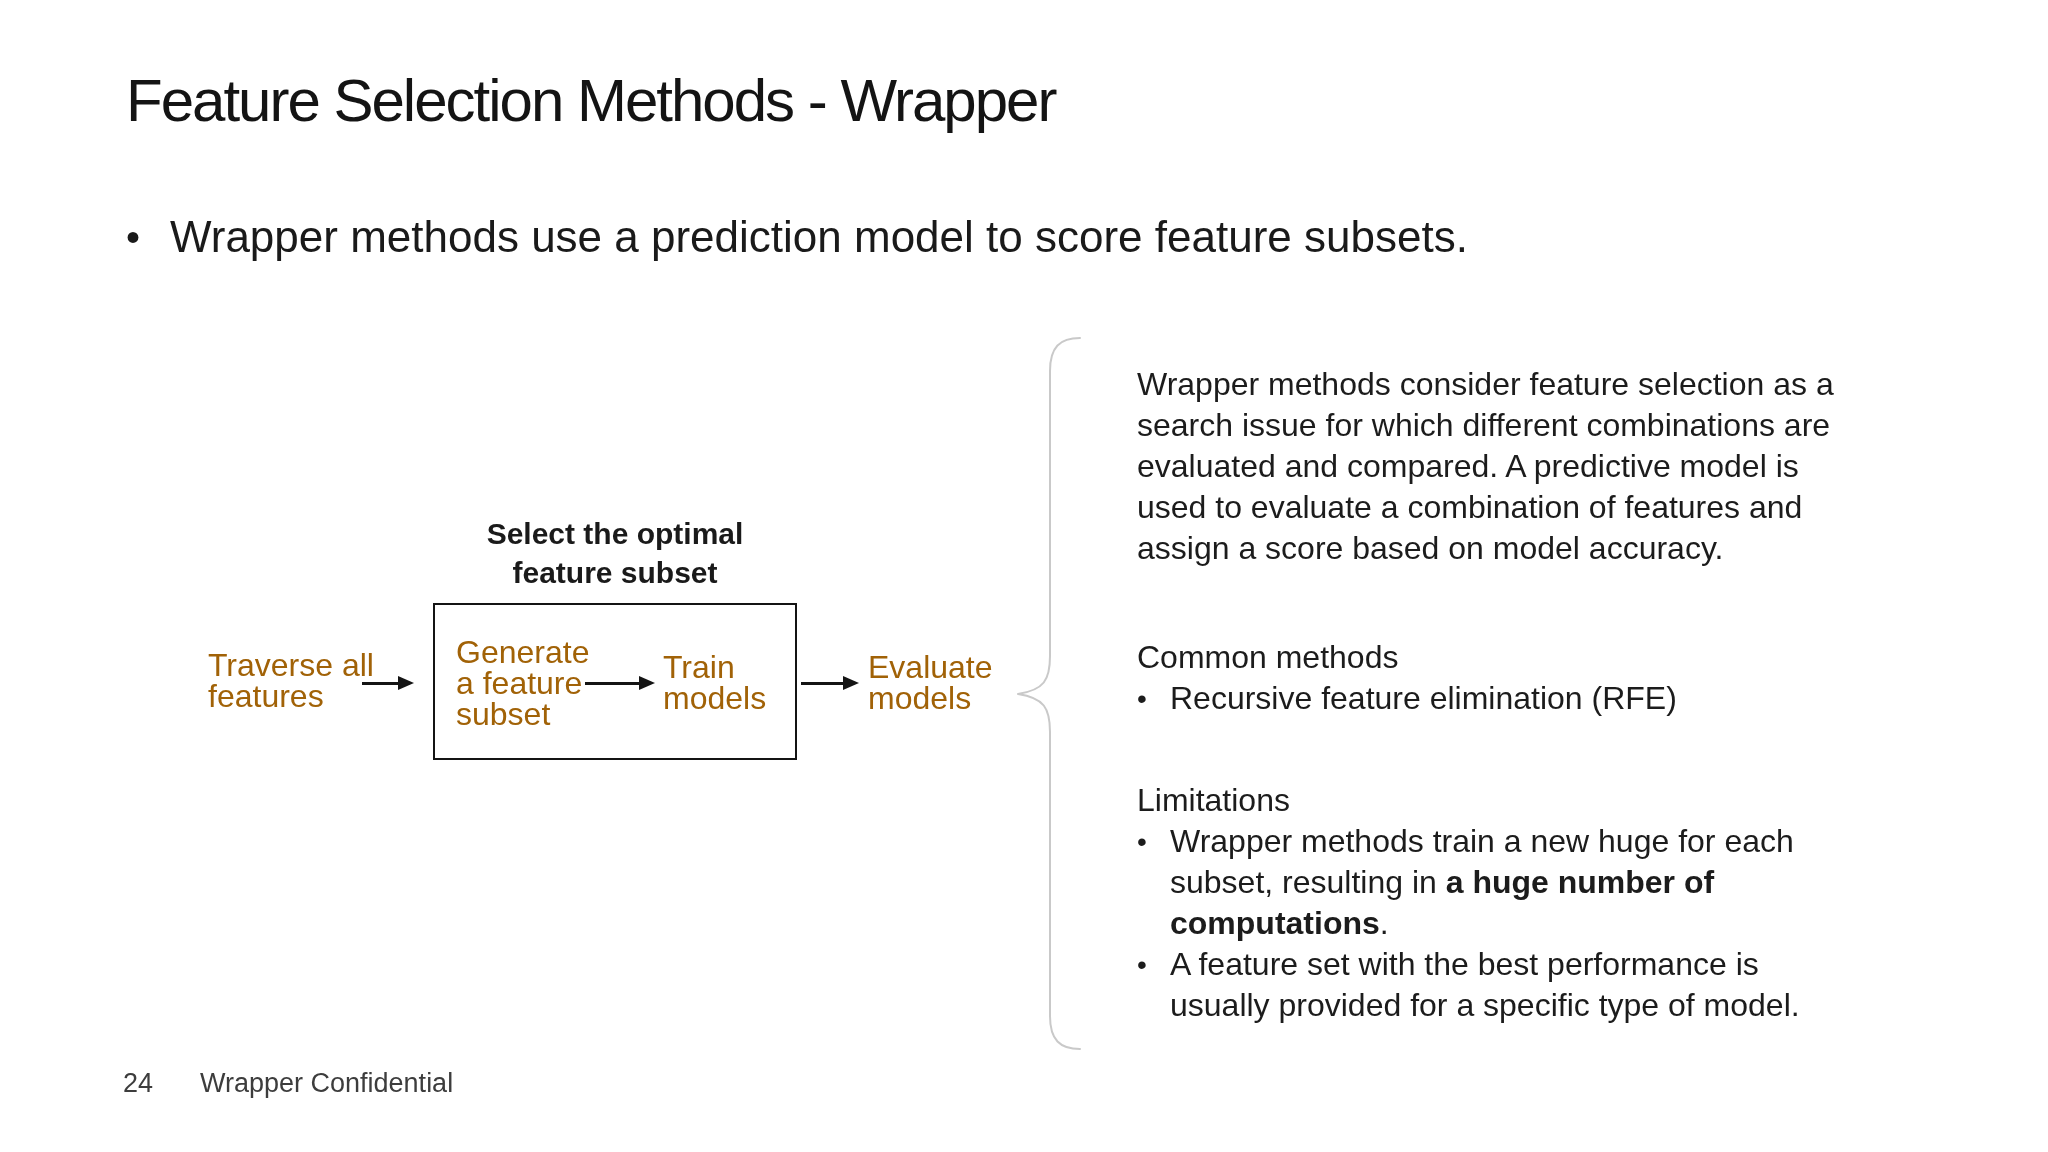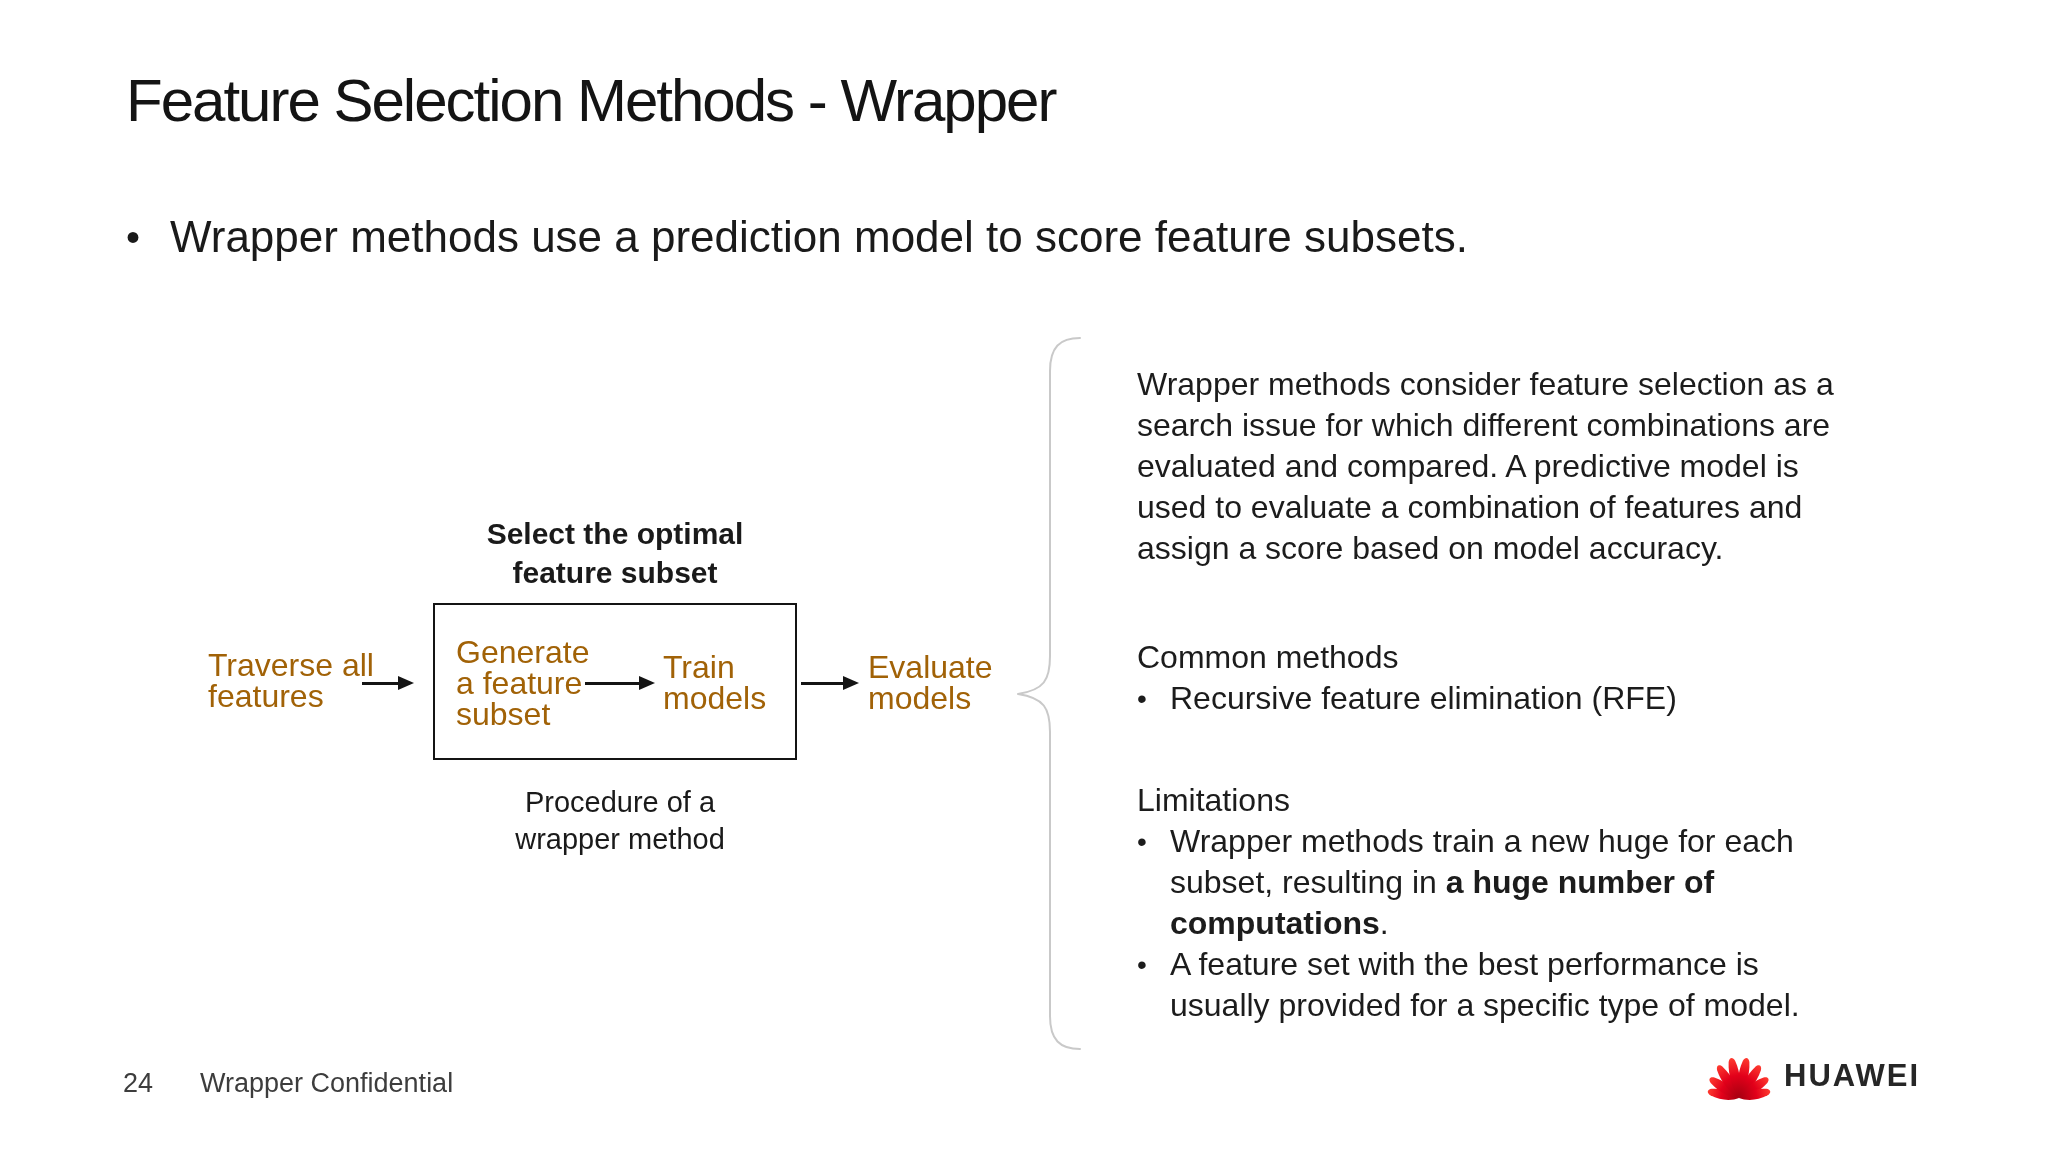--- a/index.html
+++ b/index.html
@@ -99,21 +99,20 @@
 
   <div class="dg-label train-label">Train<br>models</div>
 
   <div class="arrow arrow3">
     <span class="shaft"></span>
     <span class="head"></span>
   </div>
 
   <div class="dg-label evaluate-label">Evaluate<br>models</div>
 
-  <div class="dg-caption procedure-caption">Procedure of a<br>wrapper method</div>
 
   <svg class="brace" width="74" height="716" viewBox="0 0 74 716">
     <path d="M 68,2 C 48,2 38,11 38,35 L 38,320 C 38,344 32,354 6,358 C 32,362 38,372 38,396 L 38,680 C 38,704 48,713 68,713" fill="none" stroke="#c9c9c9" stroke-width="2" stroke-linecap="round" stroke-linejoin="round"></path>
   </svg>
 
   <div class="panel">
     <div class="lines">Wrapper methods consider feature selection as a<br>search issue for which different combinations are<br>evaluated and compared. A predictive model is<br>used to evaluate a combination of features and<br>assign a score based on model accuracy.</div>
     <div class="spacer-lg"></div>
     <div class="heading">Common methods</div>
     <div class="li">
@@ -134,36 +133,14 @@
       <span class="bdot">•</span>
       <div class="litext">A feature set with the best performance is<br>usually provided for a specific type of model.</div>
     </div>
   </div>
 
   <div class="footer">
     <span class="page">24</span>
     <span>Wrapper Confidential</span>
   </div>
 
-  <div class="logo">
-    <svg width="66" height="56" viewBox="0 0 120 88">
-      <defs>
-        <linearGradient id="hred" x1="0" y1="1" x2="0" y2="0">
-          <stop offset="0" stop-color="#a50010"></stop>
-          <stop offset="0.55" stop-color="#e2001a"></stop>
-          <stop offset="1" stop-color="#ff3b30"></stop>
-        </linearGradient>
-      </defs>
-      <g transform="translate(60,84)">
-        <path transform="rotate(-78)" d="M0,0 C-8,-12 -12,-32 -6,-52 C-3,-60 3,-60 6,-52 C12,-32 8,-12 0,0 Z" fill="url(#hred)"></path>
-        <path transform="rotate(-56)" d="M0,0 C-8,-13 -12,-36 -6,-58 C-3,-66 3,-66 6,-58 C12,-36 8,-13 0,0 Z" fill="url(#hred)"></path>
-        <path transform="rotate(-33)" d="M0,0 C-8,-14 -12,-40 -6,-64 C-3,-72 3,-72 6,-64 C12,-40 8,-14 0,0 Z" fill="url(#hred)"></path>
-        <path transform="rotate(-11)" d="M0,0 C-8,-15 -12,-44 -6,-68 C-3,-76 3,-76 6,-68 C12,-44 8,-15 0,0 Z" fill="url(#hred)"></path>
-        <path transform="rotate(11)" d="M0,0 C-8,-15 -12,-44 -6,-68 C-3,-76 3,-76 6,-68 C12,-44 8,-15 0,0 Z" fill="url(#hred)"></path>
-        <path transform="rotate(33)" d="M0,0 C-8,-14 -12,-40 -6,-64 C-3,-72 3,-72 6,-64 C12,-40 8,-14 0,0 Z" fill="url(#hred)"></path>
-        <path transform="rotate(56)" d="M0,0 C-8,-13 -12,-36 -6,-58 C-3,-66 3,-66 6,-58 C12,-36 8,-13 0,0 Z" fill="url(#hred)"></path>
-        <path transform="rotate(78)" d="M0,0 C-8,-12 -12,-32 -6,-52 C-3,-60 3,-60 6,-52 C12,-32 8,-12 0,0 Z" fill="url(#hred)"></path>
-      </g>
-    </svg>
-    <span class="wordmark">HUAWEI</span>
-  </div>
 
 </div>
 
 </body></html>

